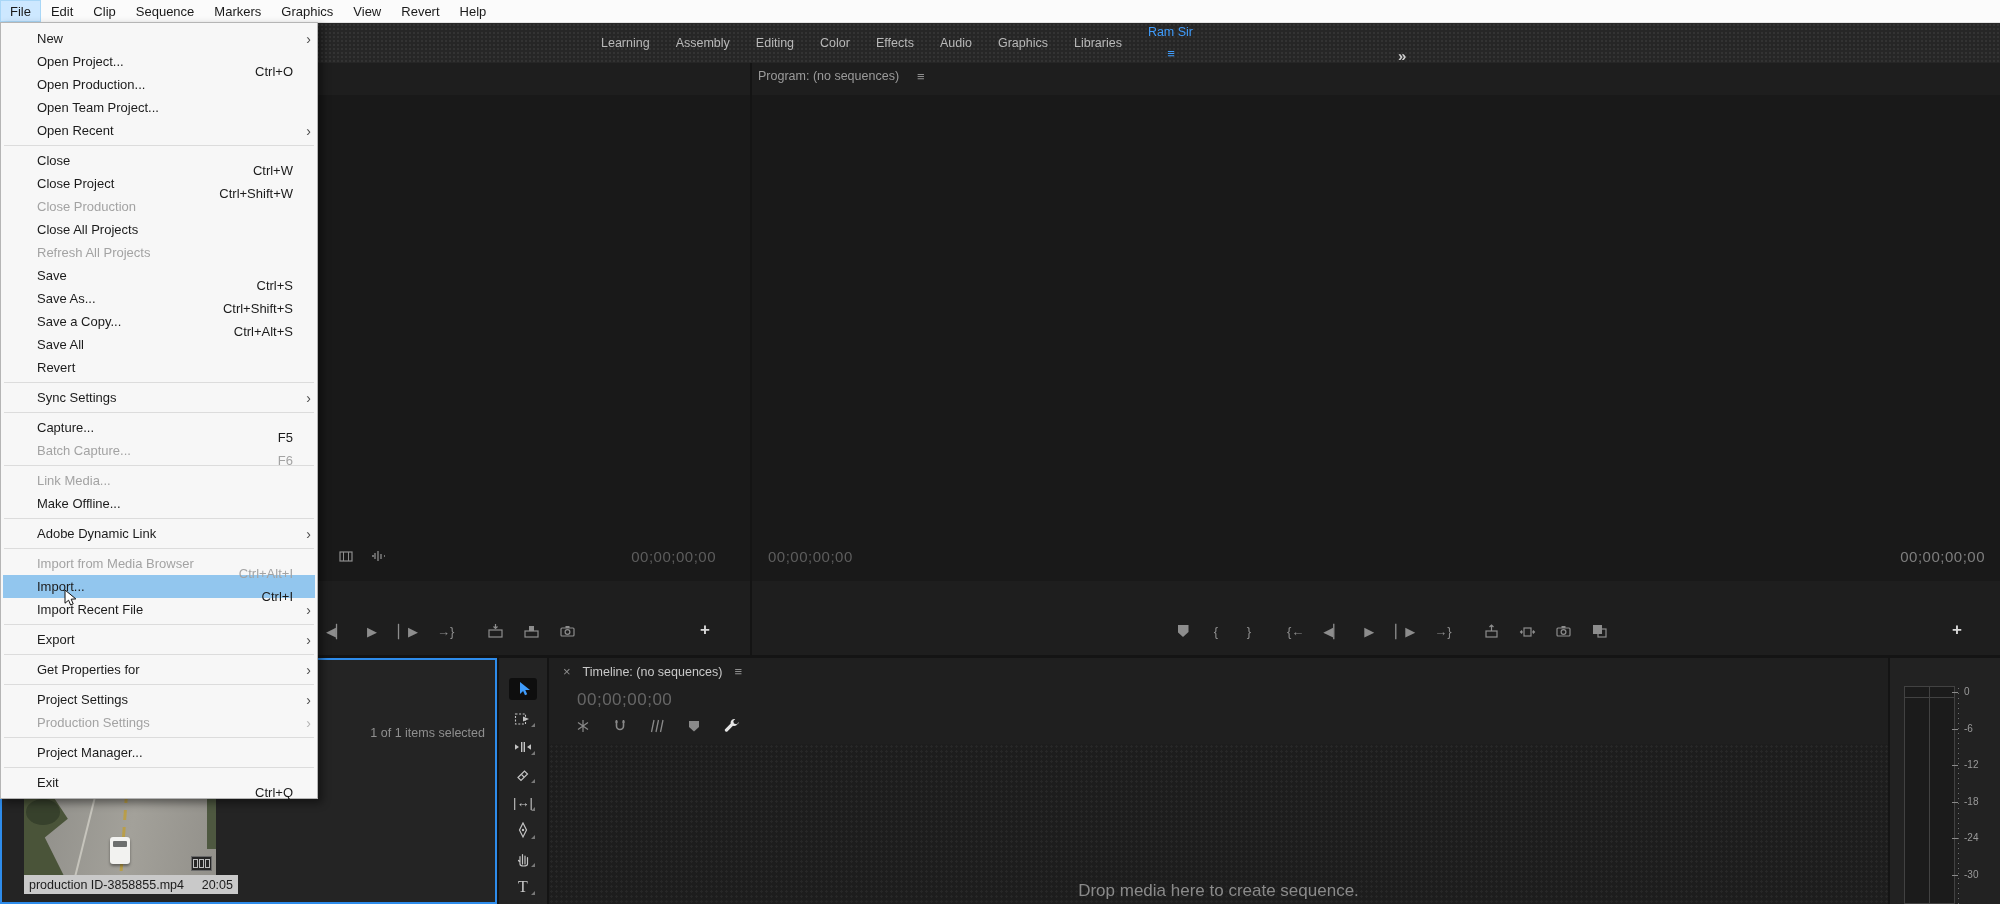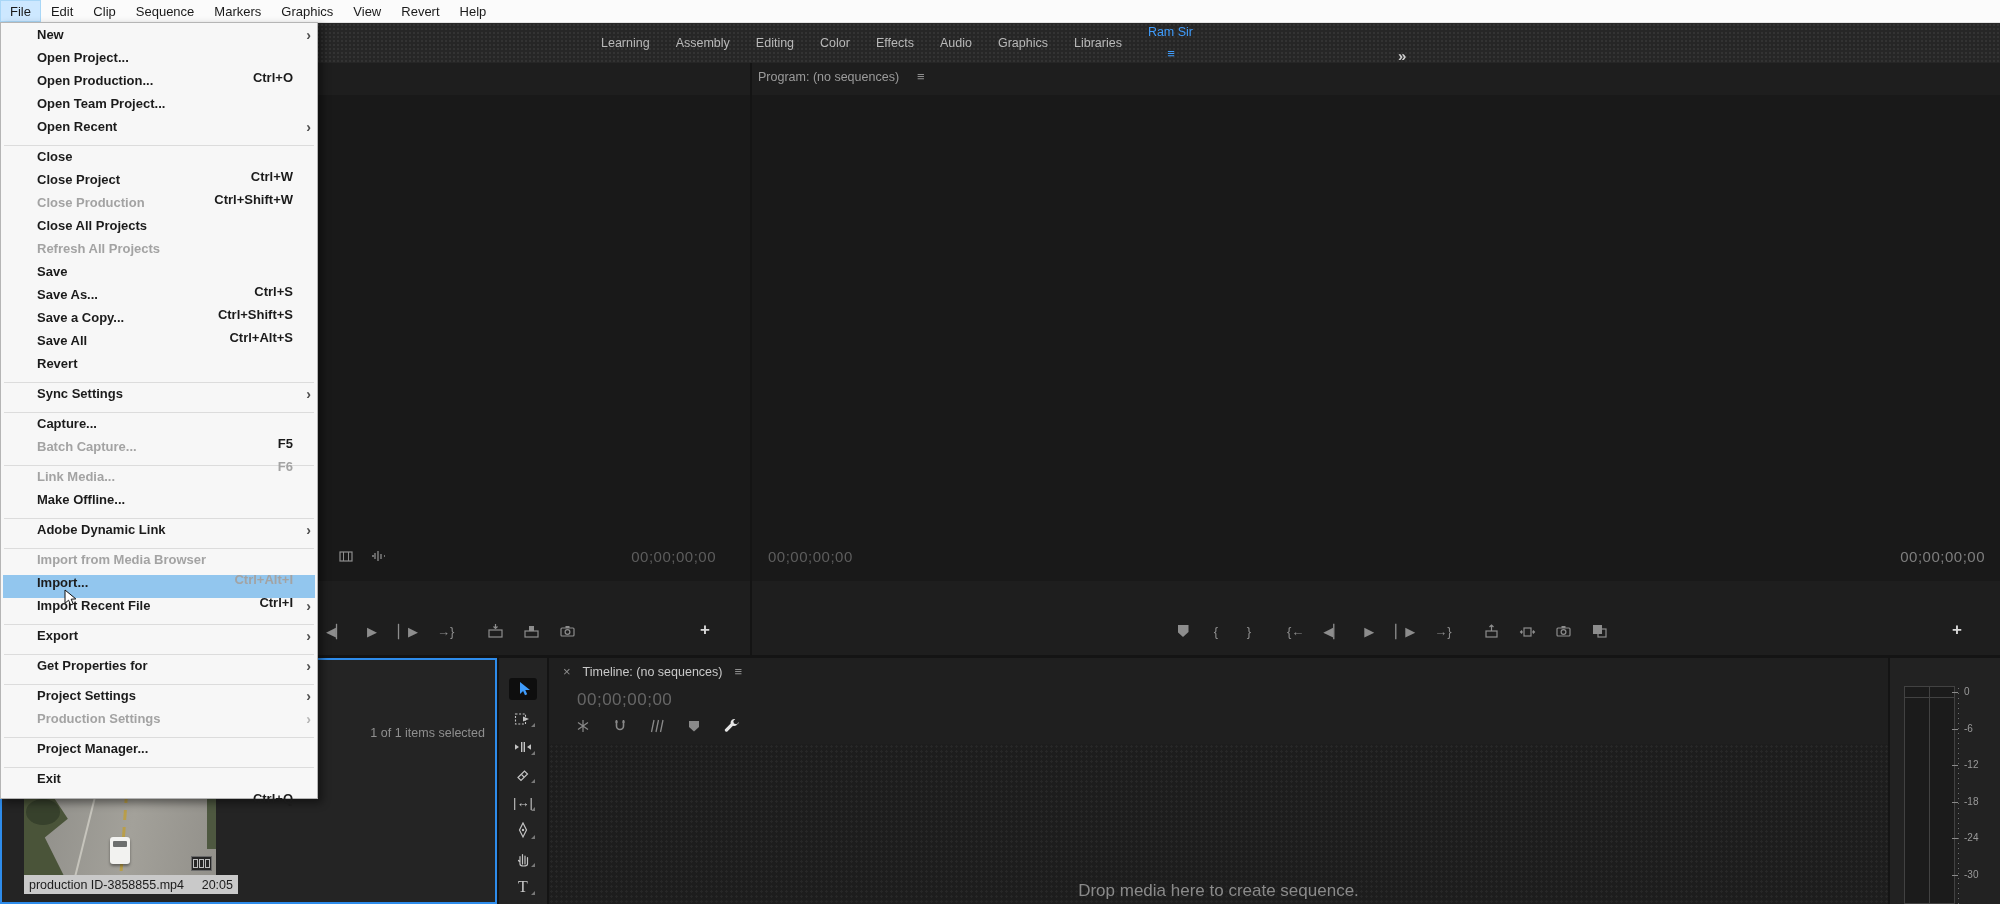--- a/index.html
+++ b/index.html
@@ -20,21 +20,21 @@
   .wtabs{position:absolute;left:588px;top:0;height:40px;display:flex;align-items:center;}
   .wtab{padding:0 13px;font-size:12.5px;color:#b9b9b9;display:flex;align-items:center;gap:7px;}
   .wtab.active{color:var(--tab-active);flex-direction:column;}
   .wtab .pmenu{font-size:13px;}
   .overflow{left:1398px;top:24px;font-size:15px;color:#cfcfcf;font-weight:bold;}
 
   
   .srcpanel{left:0;top:63px;width:750px;height:592px;background:#1e1e1e;}
   .prgpanel{left:752px;top:63px;width:1248px;height:592px;background:#1e1e1e;}
   .viewer{position:absolute;left:0;top:32px;right:0;height:486px;background:#191919;}
-  .paneltab{position:absolute;left:6px;top:6px;display:flex;align-items:center;gap:18px;
+  .paneltab{position:absolute;left:6px;top:6px;display:flex;gap:18px;
             font-size:12.5px;color:#9b9b9b;}
   .pmenu{color:#8f8f8f;font-size:13px;letter-spacing:-1px;}
   .tc{font-size:15px;letter-spacing:.5px;color:#5d5d5d;}
   .tc.bright{color:#7e7e7e;}
   .transport{position:absolute;display:flex;align-items:center;gap:19px;height:22px;}
   .tbtn{color:#8d8d8d;font-size:13px;line-height:1;display:flex;align-items:center;justify-content:center;min-width:14px;}
   .tbtn svg{display:block;}
   .plusbtn{color:#d8d8d8;font-size:17px;font-weight:bold;}
   .marker-shape{width:11px;height:12px;background:#8d8d8d;
                 clip-path:polygon(0 0,100% 0,100% 58%,50% 100%,0 58%);}
@@ -85,21 +85,21 @@
   .mbar{position:absolute;top:28px;width:26px;height:218px;background:#1b1b1b;border:1px solid #424242;box-sizing:border-box;}
   .mbar .clip{position:absolute;left:0;right:0;top:0;height:10px;border-bottom:1px solid #424242;}
   .mticks{position:absolute;left:68px;top:30px;width:1px;height:216px;
           background:repeating-linear-gradient(to bottom,#707070 0 1px,transparent 1px 5px);}
   .mlabel{position:absolute;left:74px;width:30px;font-size:10px;color:#9a9a9a;}
   .mtick{position:absolute;left:62px;width:6px;height:1px;background:#8a8a8a;}
 
   
   .fmenu{left:0;top:22px;width:318px;background:#f7f7f7;border:1px solid #b5b5b5;box-sizing:border-box;
          padding:4px 2px;z-index:100;box-shadow:4px 4px 8px rgba(0,0,0,.45);font-size:13px;color:#1b1b1b;}
-  .mrow{display:flex;align-items:flex-start;height:23px;padding:0 4px 0 34px;font-weight:bold;}
+  .mrow{display:flex;align-items:center;height:23px;padding:0 4px 0 34px;}
   .mrow .ml{flex:0 0 auto;}
   .mrow .msc{margin-left:auto;padding-right:3px;margin-top:20px;}
   .mrow .mar{width:15px;text-align:right;color:#4d4d4d;font-size:14px;}
   .mrow.dis{color:#a3a3a3;}
   .mrow.dis .mar{color:#b5b5b5;}
   .mrow.hl{background:var(--menu-hl);}
   .msep{height:1px;background:#dcdcdc;margin:3px 1px;}
 
   .cursor{left:64px;top:589px;z-index:200;}
 </style>

